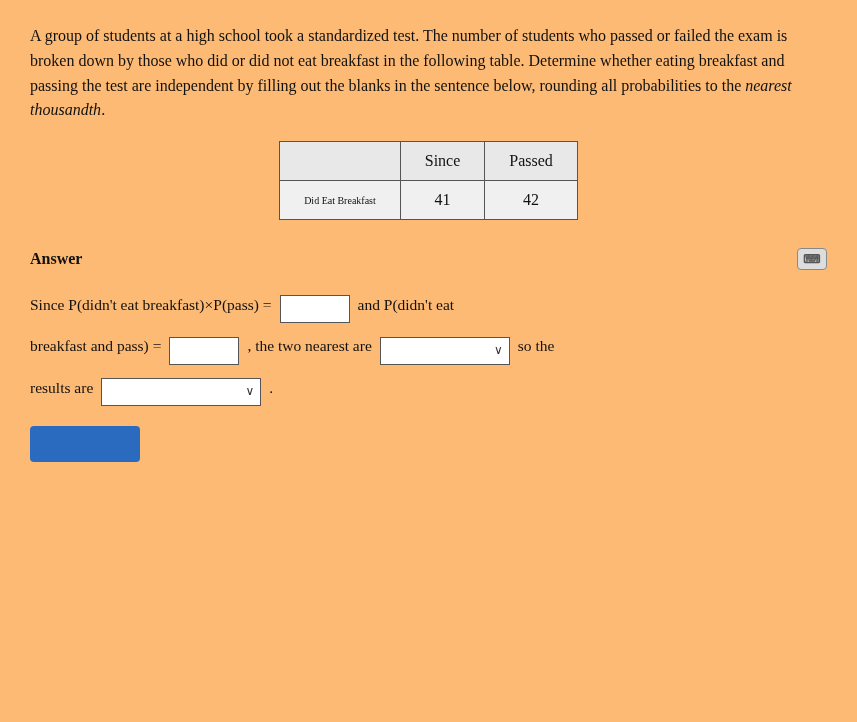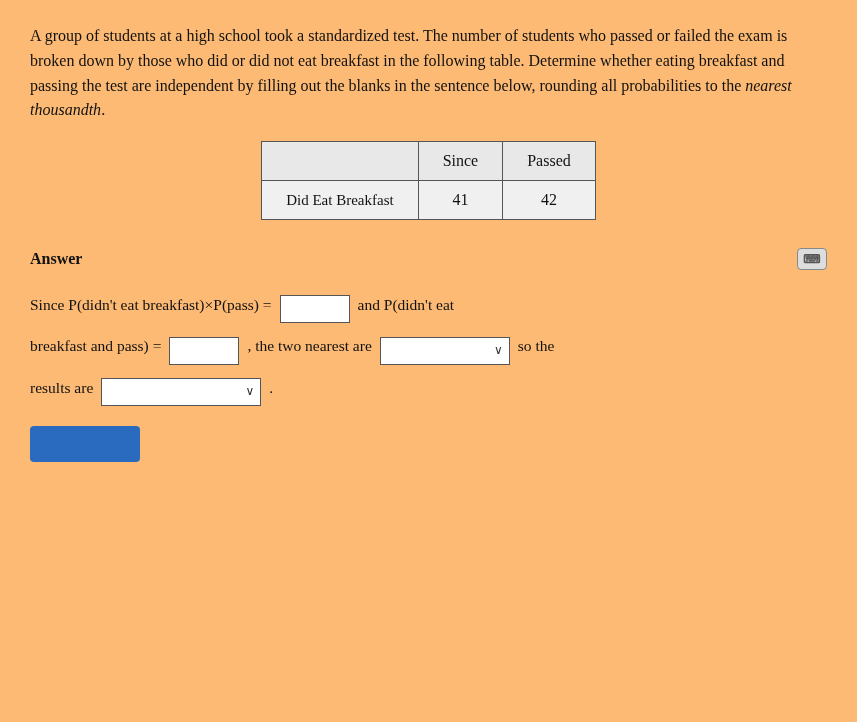--- a/index.html
+++ b/index.html
@@ -52,21 +52,21 @@
       font-size: 16px;
     }
 
     table th {
       font-weight: normal;
       background: #e8e8e8;
     }
 
     table td:first-child {
       text-align: left;
-      font-size: 15px;
+      font-size: 10px;
     }
 
     .answer-section {
       margin-top: 8px;
     }
 
     .answer-label {
       font-weight: bold;
       font-size: 16px;
       margin-bottom: 16px;

